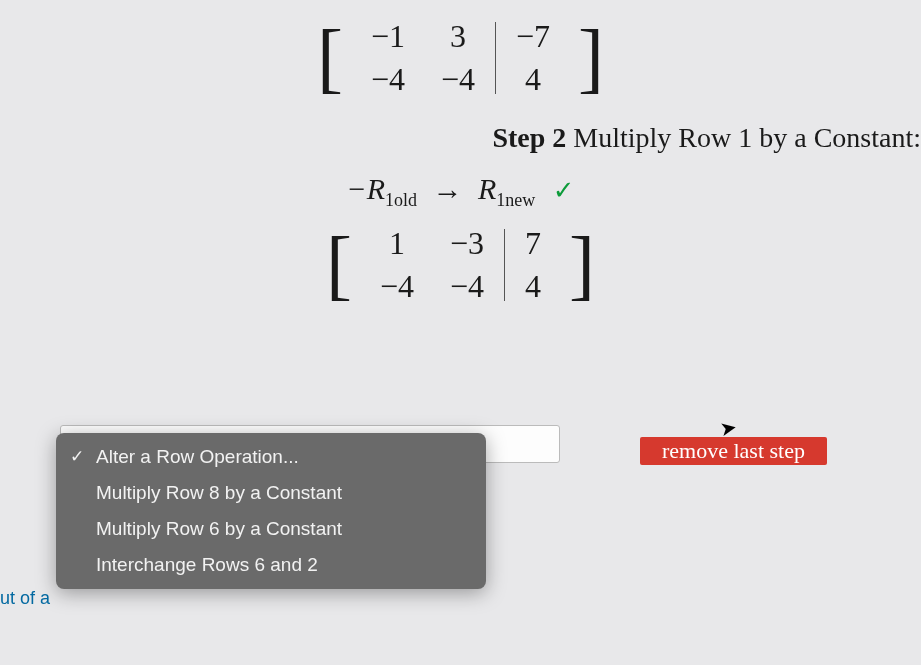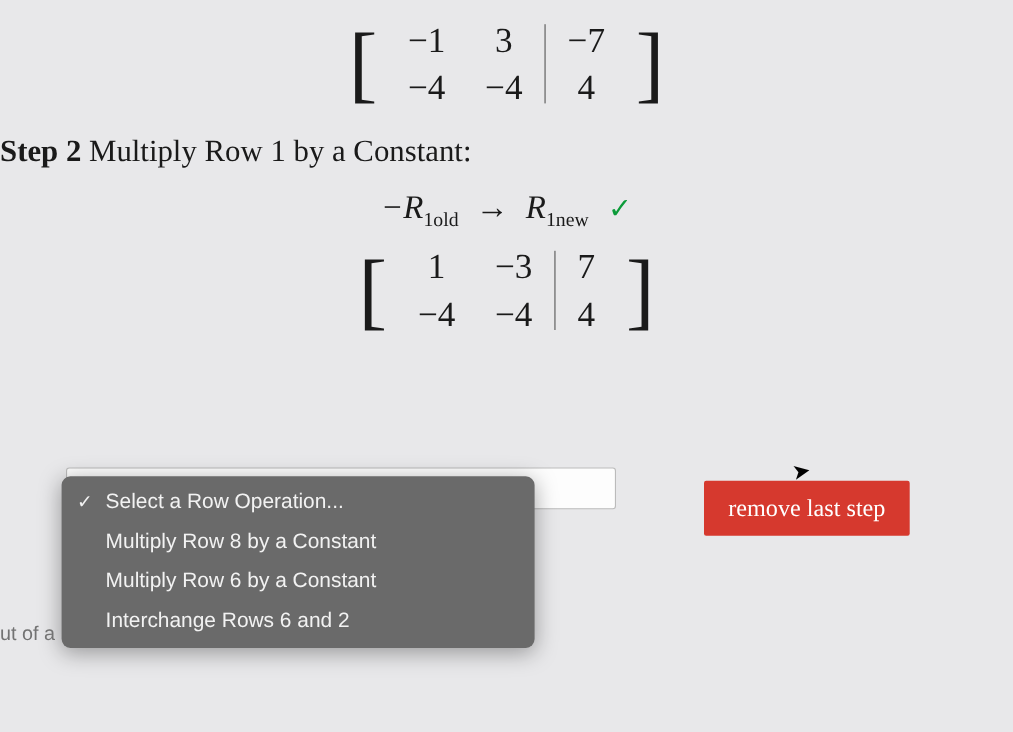--- a/index.html
+++ b/index.html
@@ -42,21 +42,21 @@
       padding: 0 18px;
       gap: 6px;
     }
     .aug-divider {
       width: 1px;
       background: #555;
       align-self: stretch;
       margin: 4px 2px;
     }
     .step-title {
-      text-align: left;
+      text-align: right;
       font-size: 28px;
       margin: 14px 0 18px 0;
       font-family: Georgia, serif;
     }
     .step-title .bold {
       font-weight: 700;
     }
     .row-op {
       text-align: center;
       font-size: 30px;
@@ -122,32 +122,32 @@
       left: 14px;
       top: 7px;
       font-size: 17px;
     }
     .remove-btn {
       background: #d6392e;
       color: #fff;
       font-family: Georgia, serif;
       font-size: 22px;
       border: none;
-      padding: 12px 22px;
+      padding: 1px 22px;
       border-radius: 2px;
       cursor: pointer;
       margin-top: 12px;
       margin-left: 40px;
     }
     .footer-fragment {
       position: absolute;
       left: 0;
-      bottom: 78px;
+      bottom: 56px;
       font-size: 18px;
-      color: #737373;
+      color: #0369a1;
       font-family: -apple-system, Helvetica, Arial, sans-serif;
     }
     .cursor {
       position: absolute;
       top: 416px;
       left: 720px;
       font-size: 20px;
       color: #000;
       transform: rotate(-10deg);
     }
@@ -210,21 +210,21 @@
   </div>
 
 </div>
 
 <div class="controls-row">
   <div class="dropdown-wrap">
     <div class="dropdown-trigger"></div>
     <div class="dropdown-menu">
       <div class="dropdown-item">
         <span class="check-mark">✓</span>
-        <span>Select a Row Operation...</span>
+        <span>Alter a Row Operation...</span>
       </div>
       <div class="dropdown-item">
         <span>Multiply Row 8 by a Constant</span>
       </div>
       <div class="dropdown-item">
         <span>Multiply Row 6 by a Constant</span>
       </div>
       <div class="dropdown-item">
         <span>Interchange Rows 6 and 2</span>
       </div>

